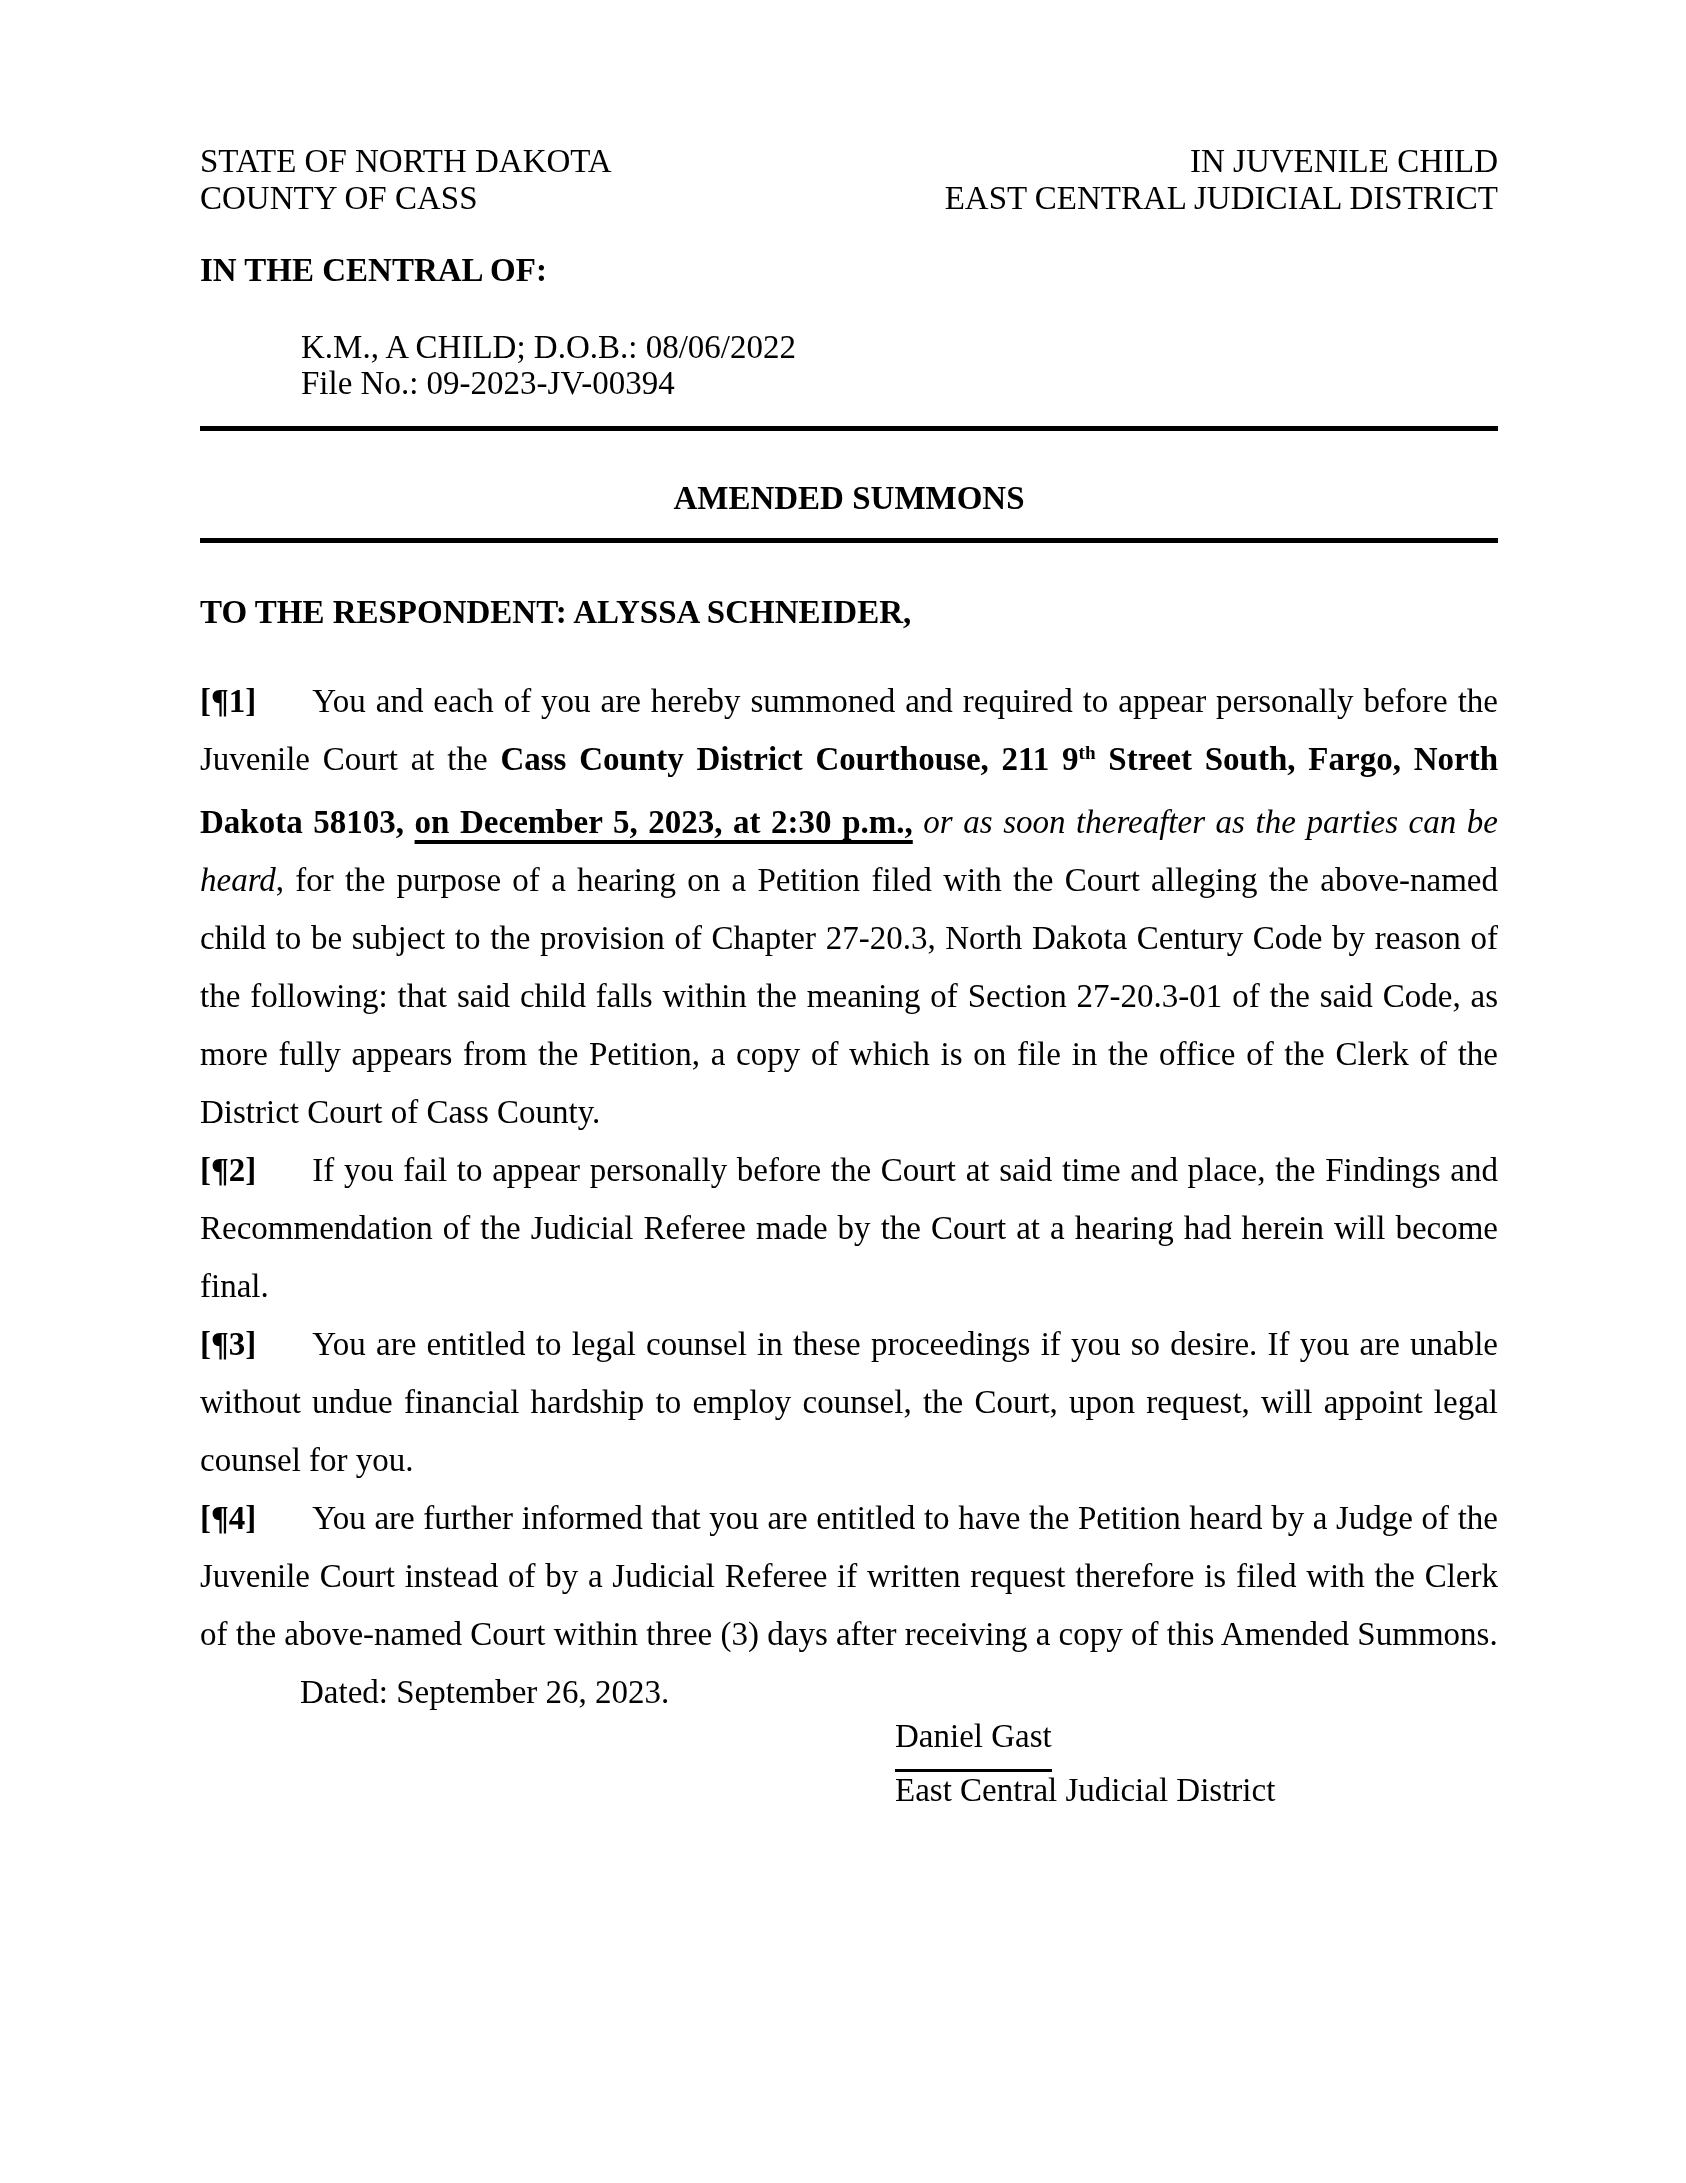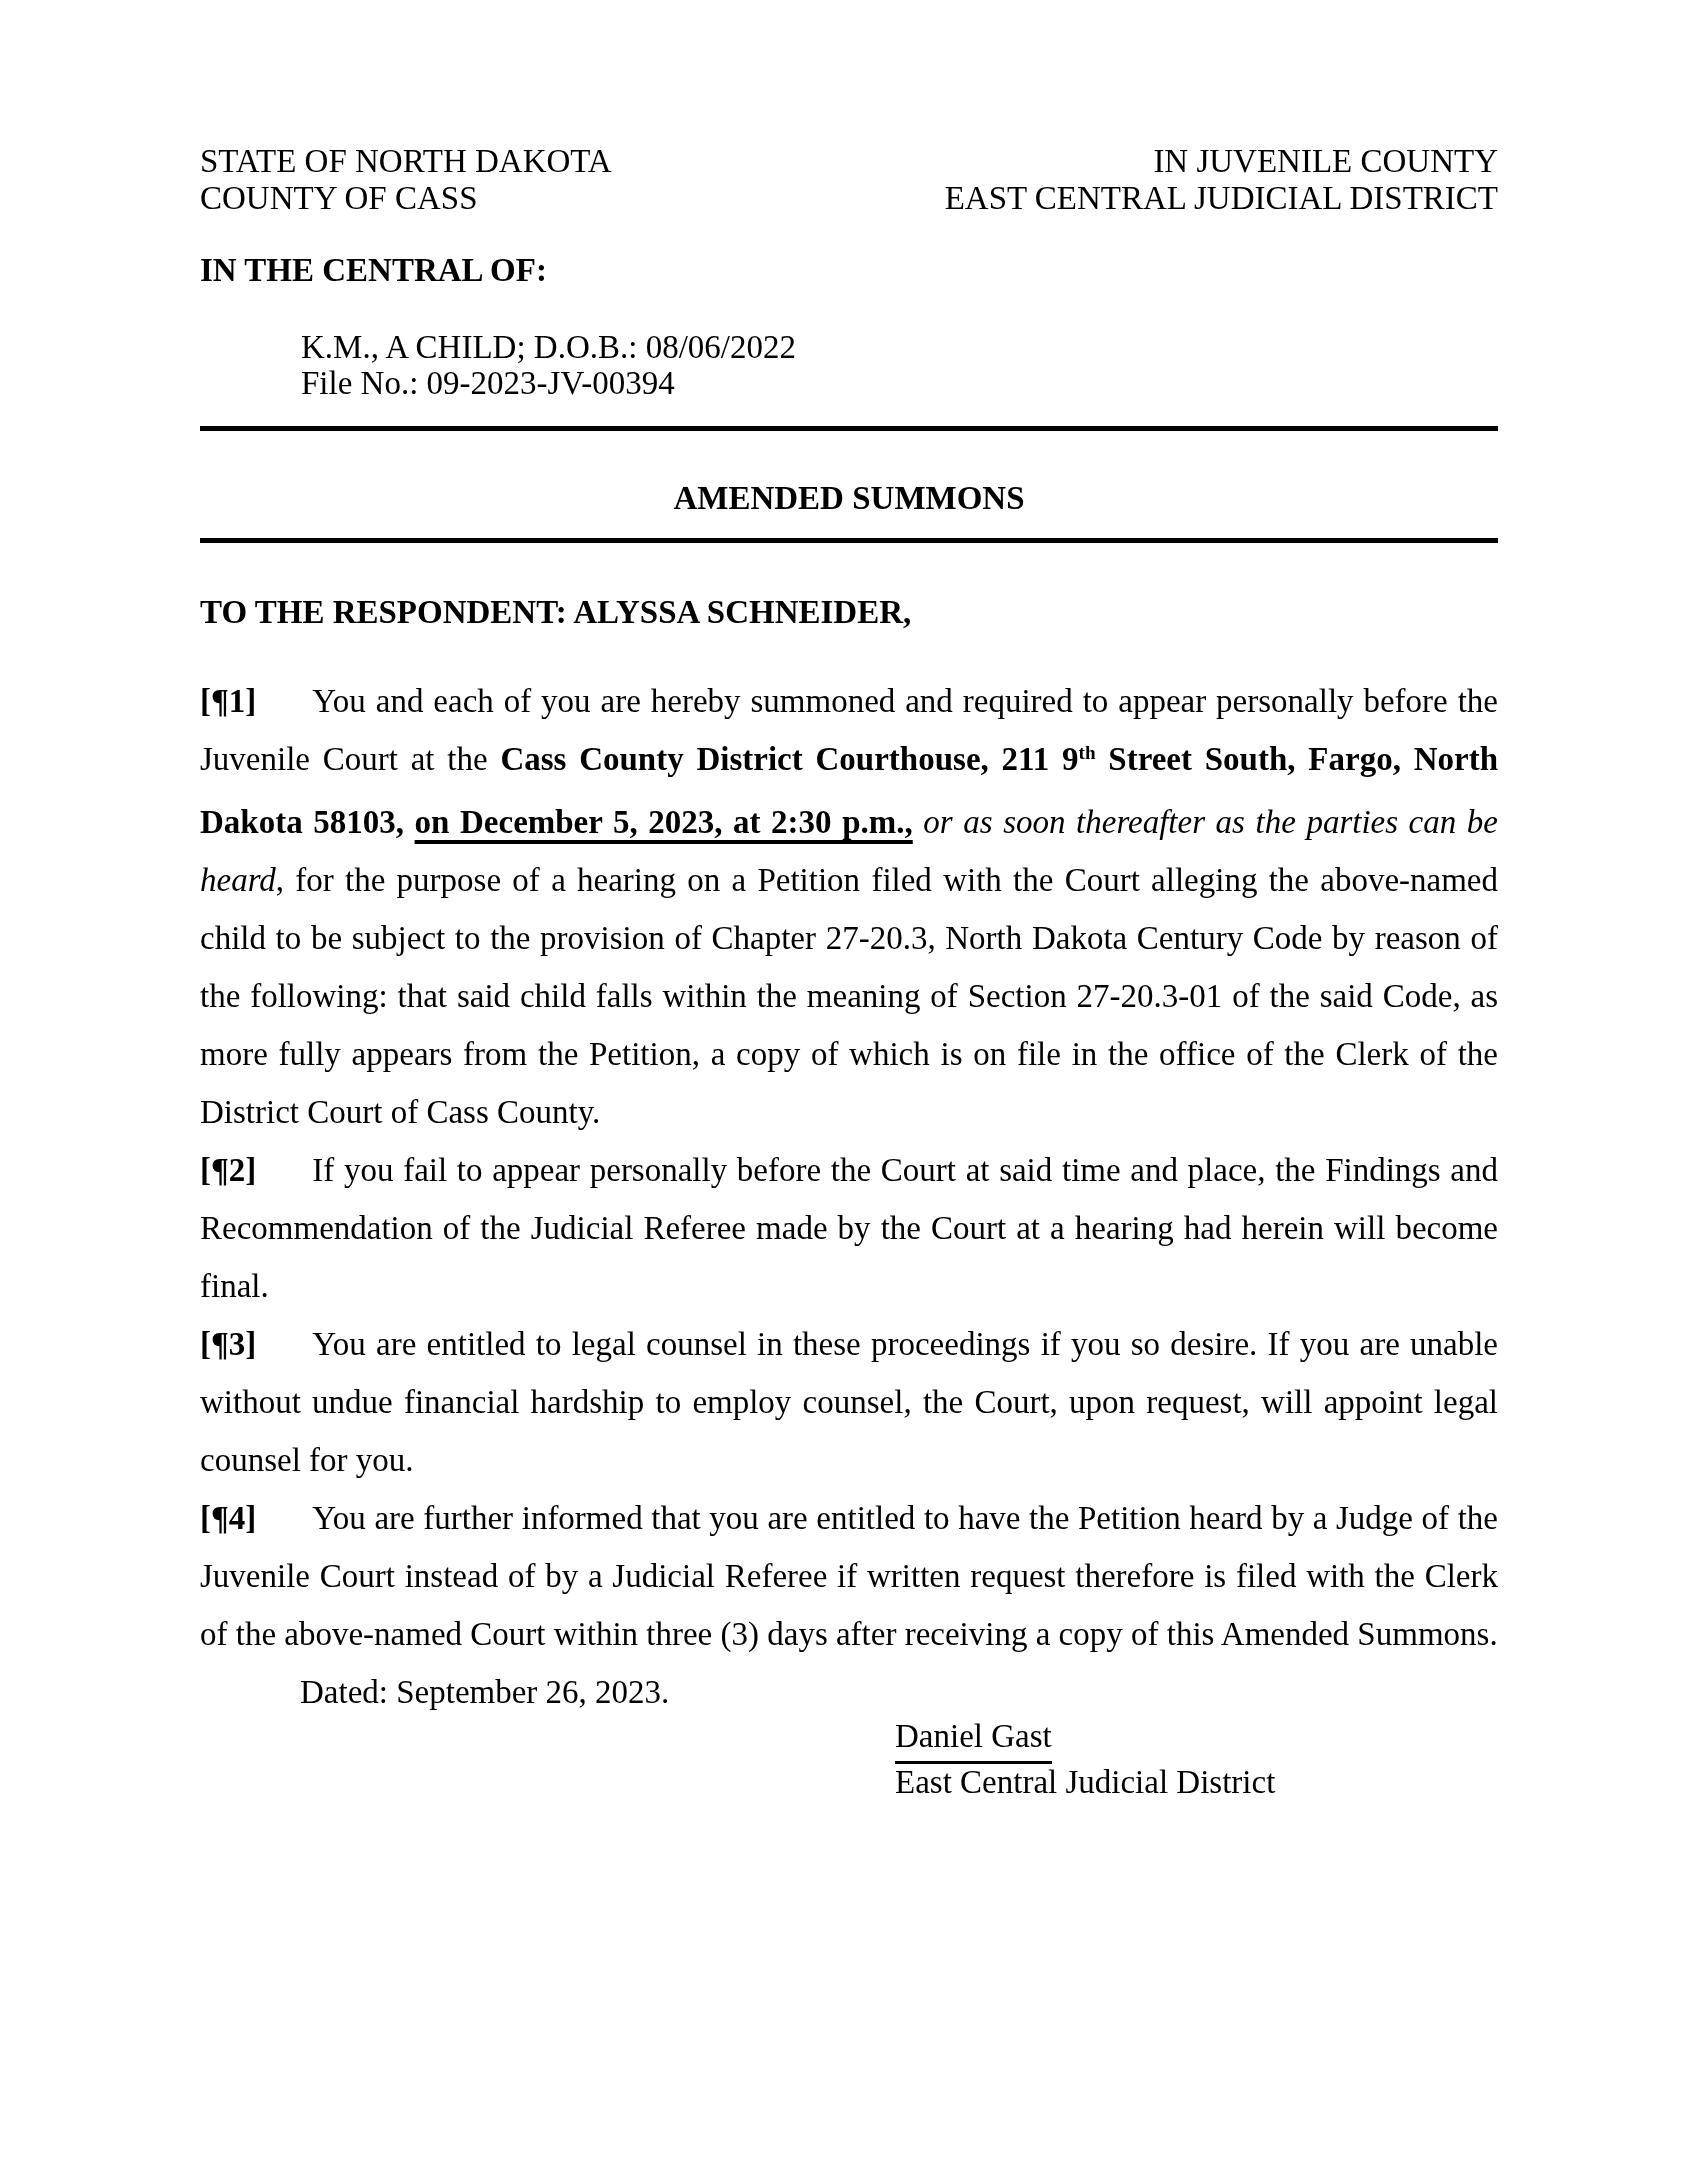--- a/index.html
+++ b/index.html
@@ -86,35 +86,35 @@
     line-height: 58px;
   }
   .signature-block {
     margin-top: -3.2px;
     margin-left: 695px;
     line-height: 37px;
   }
   .sig-name {
     display: inline-block;
     border-bottom: 3.2px solid #000000;
-    padding-bottom: 6px;
+    padding-bottom: 14px;
   }
 </style>
 </head>
 <body>
 
 <div class="page">
 
   <div class="header-row">
     <div class="header-left">
       <div>STATE OF NORTH DAKOTA</div>
       <div>COUNTY OF CASS</div>
     </div>
     <div class="header-right">
-      <div>IN JUVENILE COUNTY</div>
+      <div>IN JUVENILE CHILD</div>
       <div>EAST CENTRAL JUDICIAL DISTRICT</div>
     </div>
   </div>
 
   <div class="interest">IN THE CENTRAL OF:</div>
 
   <div class="case-block">
     <div>K.M., A CHILD; D.O.B.: 08/06/2022</div>
     <div>File No.: 09-2023-JV-00394</div>
   </div>

